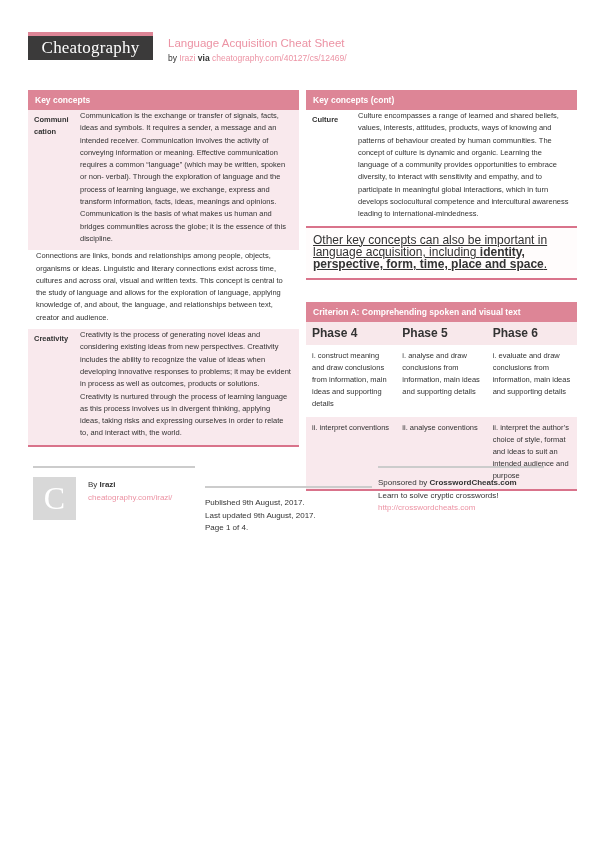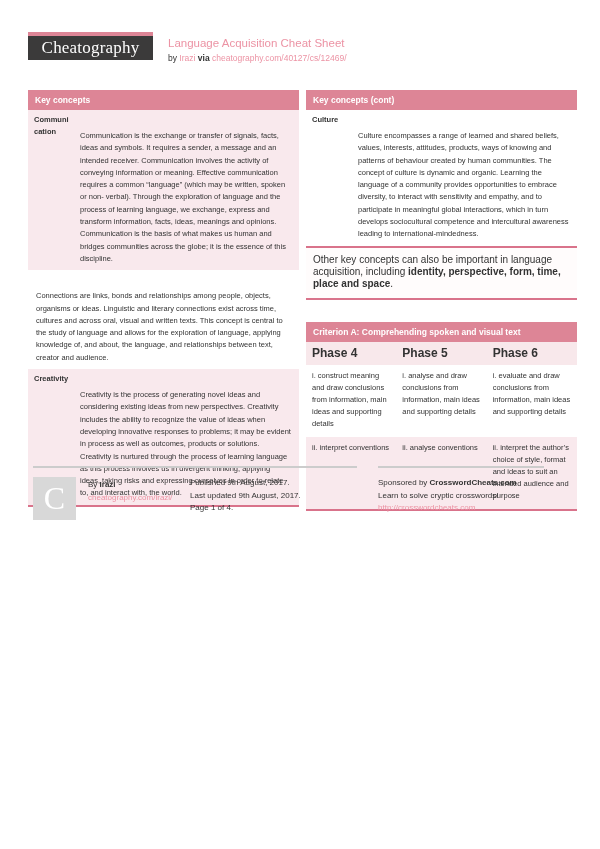--- a/index.html
+++ b/index.html
@@ -43,27 +43,28 @@
   }
 
   .kc-table { border-bottom: 2px solid #d9738b; font-size: 7.5px; line-height: 12.3px; }
   .kc-row { display: flex; }
   .kc-row.alt { background: #f9e9ed; }
   .kc-term {
     flex: 0 0 36px; width: 36px;
     font-weight: bold; padding: 4px 2px 5px 6px;
     overflow-wrap: anywhere;
   }
-  .kc-def { flex: 1; padding: 20px 8px 5px 8px; }
+  .kc-def { flex: 1; padding: 0 8px 5px 8px; }
 
   .note-block {
     border-bottom: 2px solid #d9738b;
     background: #fffcfc;
-    font-size: 10px; line-height: 12.3px;
+    font-size: 12px; line-height: 12.3px;
     padding: 6px 7px 7px 7px;
+    text-decoration: underline;
   }
   .note-block b { font-weight: bold; }
 
   .crit-wrap { margin-top: 22px; }
   .crit-table {
     width: 100%; border-collapse: collapse; table-layout: fixed;
     border-bottom: 2px solid #d9738b;
     font-size: 7.5px; line-height: 12px;
   }
   .crit-table th {
@@ -75,21 +76,21 @@
 
   
   .footer-col {
     position: absolute; top: 466px;
     border-top: 2px solid #cccccc;
     padding-top: 9px;
     font-size: 8px; line-height: 12.5px;
   }
   .footer-col .lnk { color: #ec93a4; text-decoration: none; }
   .fc1 { left: 33px; width: 162px; display: flex; }
-  .fc2 { left: 190px; width: 167px; }
+  .fc2 { left: 205px; width: 167px; margin-top: 20px; }
   .fc3 { left: 378px; width: 166px; }
   .avatar {
     width: 43px; height: 43px; background: #d8d8d8;
     display: flex; align-items: center; justify-content: center;
     margin-right: 12px; flex: 0 0 43px;
   }
   .avatar-letter {
     font-family: "Liberation Serif", serif;
     color: #ffffff; font-size: 32px;
   }

